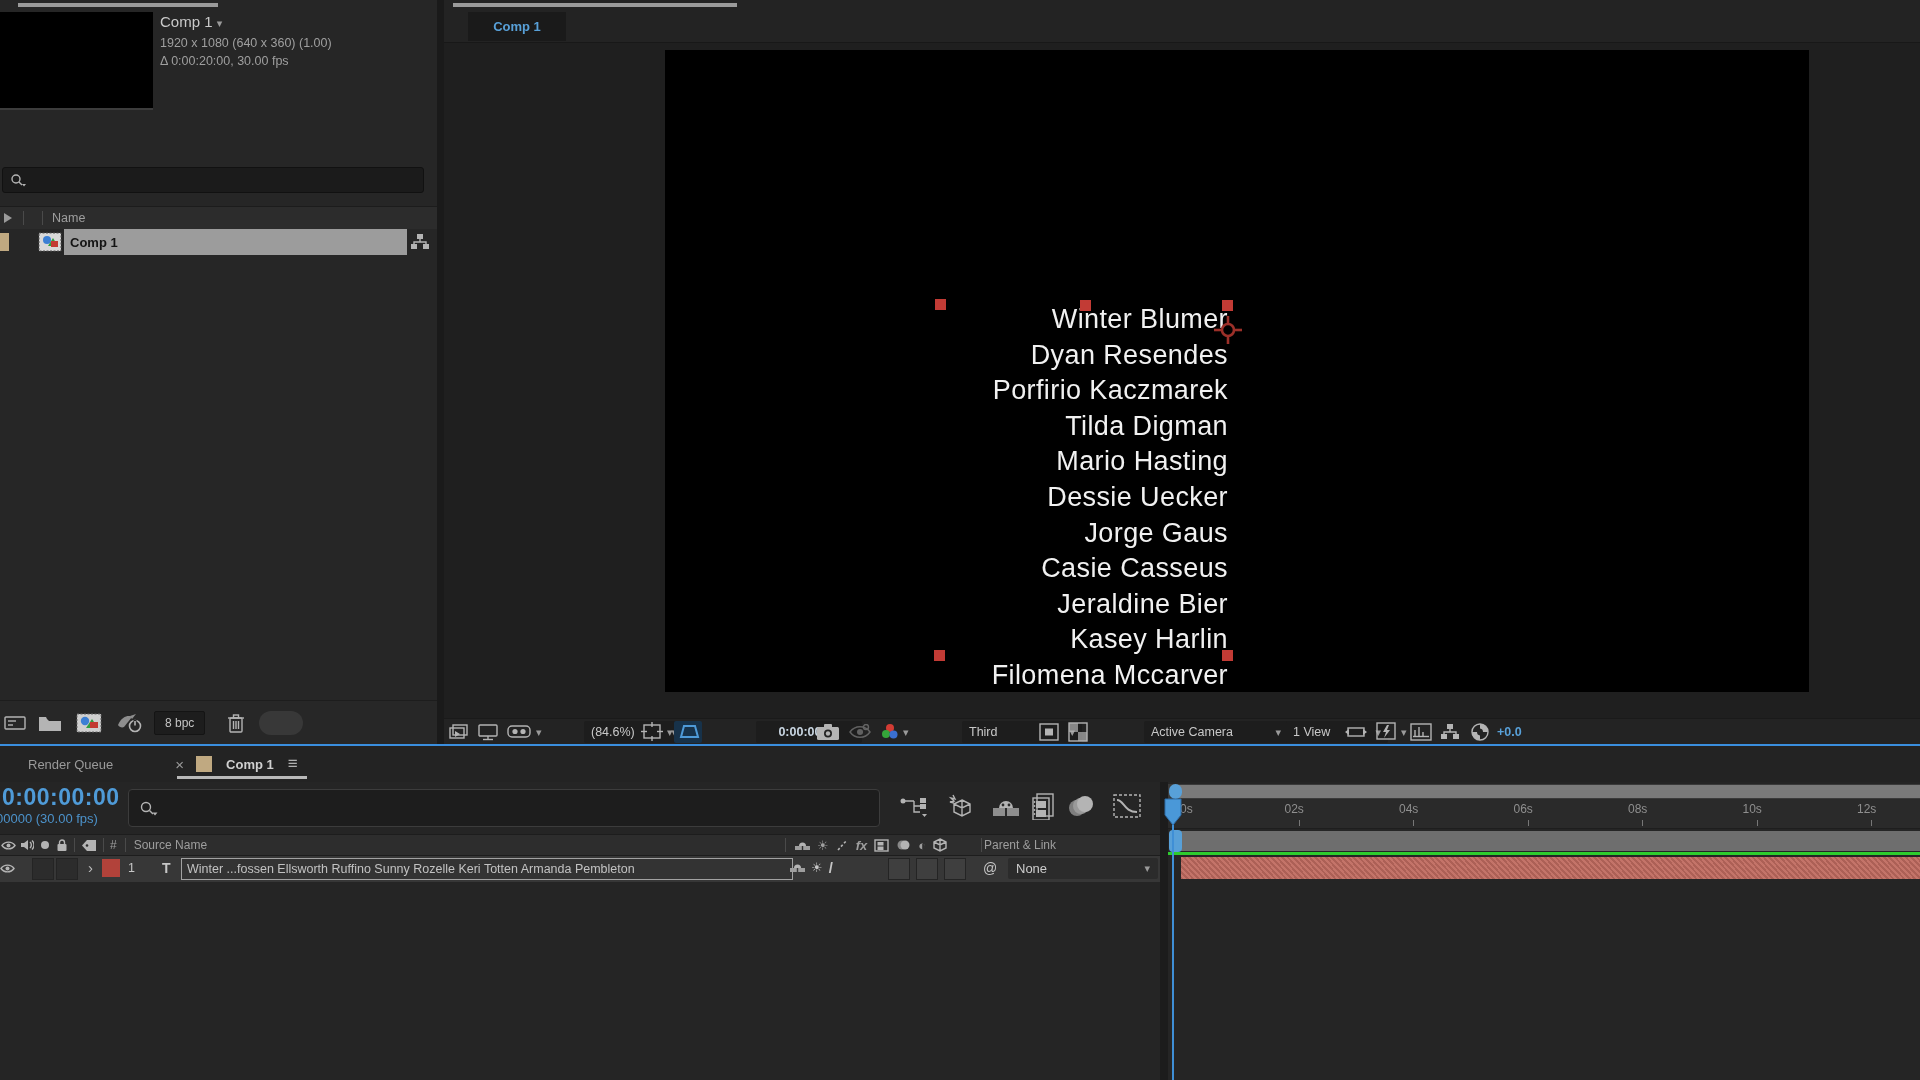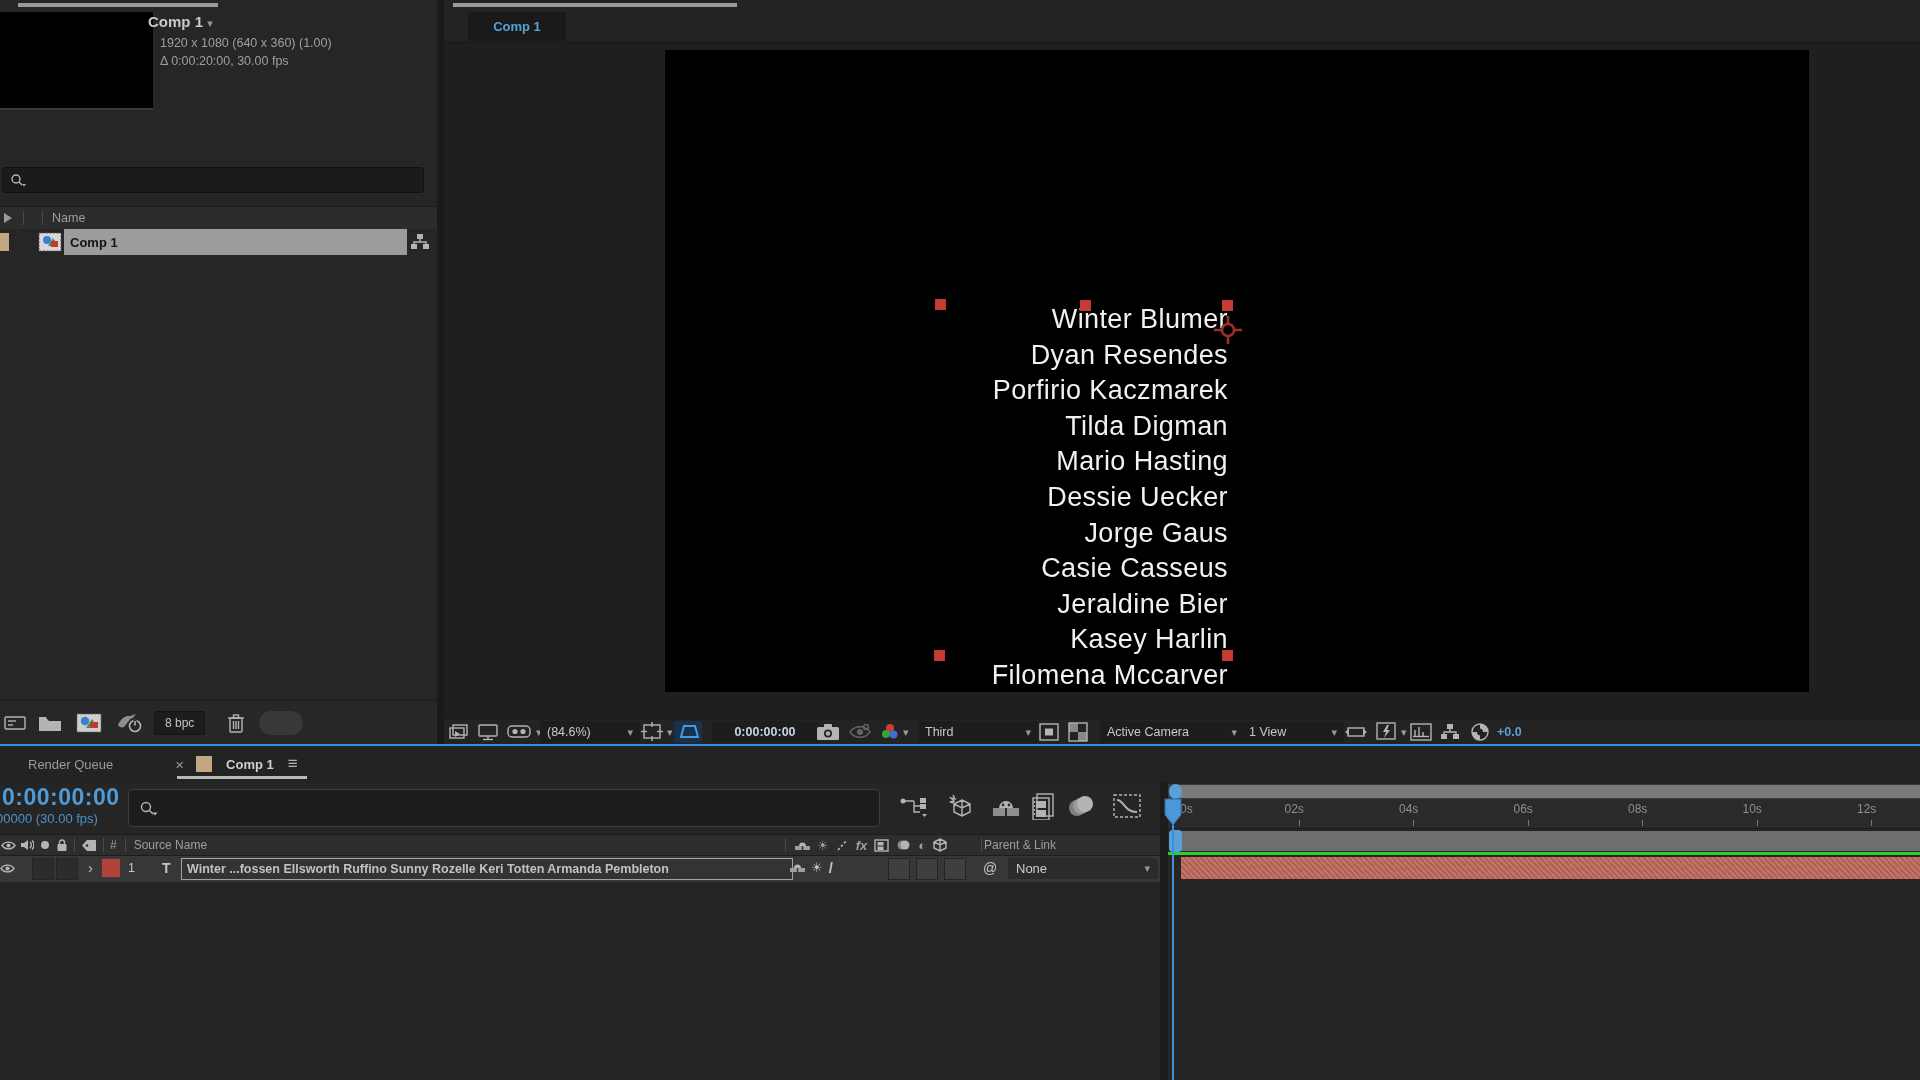--- a/index.html
+++ b/index.html
@@ -8,21 +8,21 @@
        -webkit-font-smoothing:antialiased;}
   .abs{position:absolute;}
   .row{display:flex;align-items:center;}
   svg{display:block;}
   .icon-stroke{stroke:#b4b4b4;fill:none;stroke-width:1.4;}
   .icon-fill{fill:#b4b4b4;}
   
   #proj{left:0;top:0;width:437px;height:744px;background:#262626;}
   #proj-dragbar{left:18px;top:3px;width:200px;height:4px;background:#9a9a9a;}
   #proj-thumb{left:0;top:12px;width:153px;height:96px;background:#000;border-bottom:2px solid #3c3c3c;}
-  #proj-title{left:148px;top:13px;font-size:15px;font-weight:bold;color:#c9c9c9;}
+  #proj-title{left:160px;top:13px;font-size:15px;font-weight:normal;color:#c9c9c9;}
   #proj-meta1{left:160px;top:36px;font-size:12.5px;color:#9f9f9f;}
   #proj-meta2{left:160px;top:54px;font-size:12.5px;color:#9f9f9f;}
   #proj-search{left:2px;top:167px;width:420px;height:24px;background:#1b1b1b;border:1px solid #111;border-radius:3px;}
   #proj-namehdr{left:0;top:206px;width:437px;height:22px;background:#2c2c2c;border-top:1px solid #1c1c1c;border-bottom:1px solid #161616;font-size:12.5px;color:#9e9e9e;}
   .vdiv{width:1px;height:14px;background:#4a4a4a;margin:0 9px;}
   #proj-row{left:0;top:229px;width:437px;height:26px;background:#262626;}
   #proj-row-label{left:0;top:4px;width:9px;height:18px;background:#c0a981;}
   #proj-row-sel{left:64px;top:0;width:343px;height:26px;background:#9c9c9c;color:#141414;font-weight:bold;font-size:13px;}
   #proj-footer{left:0;top:700px;width:437px;height:44px;background:#272727;border-top:1px solid #1d1d1d;}
   .bpc-box{background:#1d1d1d;border:1px solid #141414;border-radius:2px;height:22px;padding:0 10px;display:flex;align-items:center;font-size:12px;color:#c4c4c4;}
@@ -30,34 +30,34 @@
   
   #viewer{left:444px;top:0;width:1476px;height:744px;background:#1f1f1f;}
   #viewer-tabbar{left:444px;top:0;width:1476px;height:42px;background:#232323;border-bottom:1px solid #181818;}
   #viewer-dragbar{left:453px;top:3px;width:284px;height:4px;background:#9a9a9a;}
   #viewer-tab{left:468px;top:12px;width:98px;height:29px;background:#1a1a1a;color:#58a0d8;font-weight:bold;font-size:13px;display:flex;align-items:center;justify-content:center;}
   #comp-frame{left:665px;top:50px;width:1144px;height:642px;background:#000;}
   #credits{right:692px;top:302px;text-align:right;color:#f1f1f1;font-size:27px;line-height:35.6px;letter-spacing:.4px;}
   .handle{position:absolute;width:11px;height:11px;background:#c23b35;}
   #viewer-toolbar{left:444px;top:718px;width:1476px;height:26px;background:#232323;border-top:1px solid #1a1a1a;font-size:12.5px;}
   .tbi{position:absolute;top:0;height:26px;display:flex;align-items:center;gap:3px;color:#c3c3c3;}
-  .ddbox{background:#1d1d1d;border-radius:2px;height:22px;display:flex;align-items:center;justify-content:space-between;padding:0 7px;color:#c8c8c8;}
+  .ddbox{background:#1d1d1d;border-radius:2px;height:22px;display:flex;align-items:center;justify-content:space-between;padding:0 7px;color:#c8c8c8;margin-left:44px;}
   .chev{font-size:11px;color:#9a9a9a;}
   #blue-line{left:0;top:744px;width:1920px;height:2px;background:#3a8ede;z-index:30;}
   
   #tl{left:0;top:746px;width:1920px;height:334px;background:#252525;}
   #tl-tabs{left:0;top:0;width:1920px;height:36px;background:#232323;font-size:13px;}
   #tab-underline{left:177px;top:30px;width:130px;height:3px;background:#b8b8b8;}
   #tl-timecode{left:2px;top:38px;font-size:23px;font-weight:bold;color:#4f9bd8;letter-spacing:.5px;}
   #tl-frameinfo{left:-4px;top:65px;font-size:13px;color:#4c92ca;}
   #tl-search{left:128px;top:43px;width:750px;height:36px;background:#1d1d1d;border:1px solid #3c3c3c;border-radius:4px;}
   #tl-hdr{left:0;top:88px;width:1160px;height:20px;background:#2d2d2d;border-top:1px solid #1d1d1d;border-bottom:1px solid #1d1d1d;font-size:12px;color:#9e9e9e;}
   #tl-layer{left:0;top:110px;width:1160px;height:26px;background:#373737;font-size:12.5px;color:#c6c6c6;}
   .swbox{width:20px;height:20px;background:#2c2c2c;border:1px solid #242424;}
-  #layer-namebox{position:absolute;left:181px;top:2px;width:600px;height:20px;border:1px solid #a2a2a2;background:#333;display:flex;align-items:center;padding:0 5px;font-weight:bold;font-size:12.5px;color:#c2c2c2;white-space:nowrap;overflow:hidden;}
+  #layer-namebox{position:absolute;left:181px;top:2px;width:600px;height:20px;border:1px solid #a2a2a2;background:#333;display:flex;align-items:center;padding:0 5px;font-weight:normal;font-size:12.5px;color:#c2c2c2;white-space:nowrap;overflow:hidden;}
   #parent-dd{position:absolute;left:1008px;top:2px;width:134px;height:21px;background:#2b2b2b;border-radius:2px;display:flex;align-items:center;justify-content:space-between;padding:0 8px;font-size:13px;color:#cdcdcd;}
   #tl-vdivider{left:1160px;top:36px;width:8px;height:298px;background:#1c1c1c;}
   
   #nav-bar{left:1168px;top:38px;width:752px;height:15px;background:#3a3a3a;}
   #nav-fill{position:absolute;left:4px;top:1px;right:0;height:13px;background:#7a7a7a;border-radius:7px 0 0 7px;}
   #nav-cap{position:absolute;left:1px;top:0;width:13px;height:15px;background:#58a0d8;border-radius:7px;}
   #ruler{left:1168px;top:53px;width:752px;height:29px;background:#2a2a2a;border-bottom:1px solid #1e1e1e;font-size:12px;color:#8f8f8f;}
   .ruler-tick{position:absolute;top:3px;}
   .tickmark{position:absolute;top:21px;width:1px;height:6px;background:#777;}
   #workarea{left:1168px;top:84px;width:752px;height:22px;}

